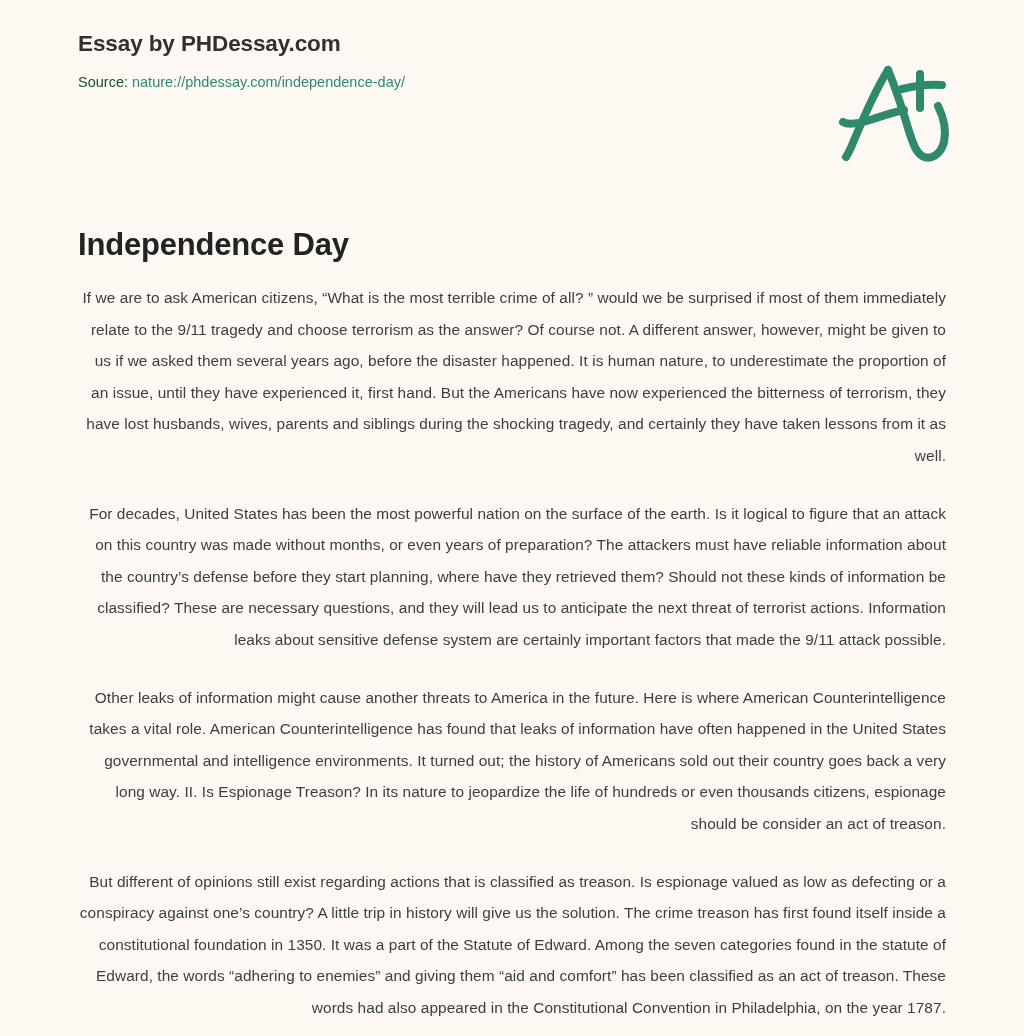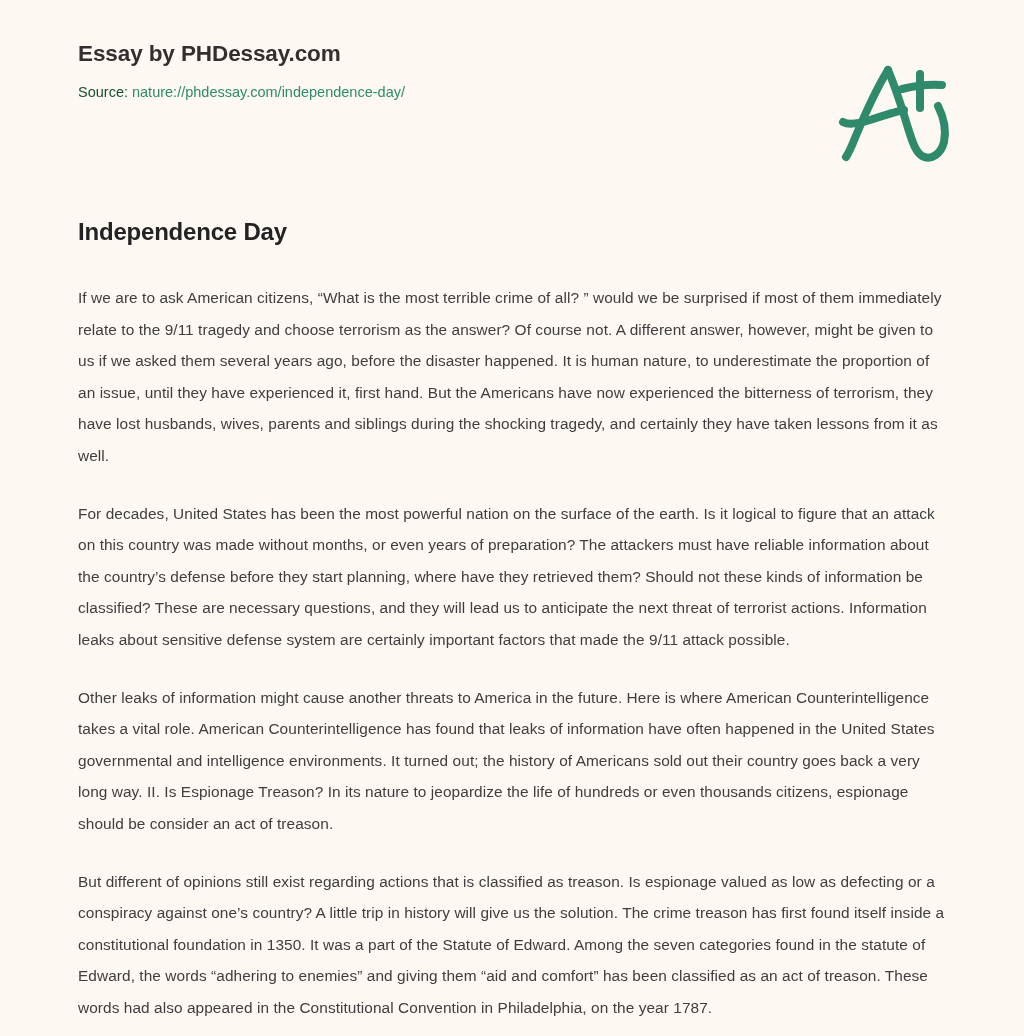--- a/index.html
+++ b/index.html
@@ -21,21 +21,21 @@
     position: relative;
     width: 1024px;
     height: 1036px;
     box-sizing: border-box;
     padding: 0 78px;
   }
 
   
   .header {
     position: relative;
-    padding-top: 40px;
+    padding-top: 30px;
     height: 120px;
     box-sizing: border-box;
   }
 
   .brand-title {
     font-size: 22.5px;
     font-weight: 700;
     color: #332f2e;
     letter-spacing: -0.1px;
     line-height: 1.2;
@@ -72,43 +72,43 @@
     display: block;
     width: 130px;
     height: 110px;
   }
 
   
   .doc-title {
     margin: 0;
     padding: 0;
     position: absolute;
-    top: 218px;
+    top: 227px;
     left: 78px;
-    font-size: 24px;
+    font-size: 31px;
     font-weight: 700;
     color: #232323;
     letter-spacing: -0.2px;
     line-height: 1.15;
   }
 
   
   .article {
     position: absolute;
     top: 282px;
     left: 78px;
     width: 868px;
   }
 
   .article p {
     margin: 0 0 26px 0;
     font-size: 15.4px;
     line-height: 31.6px;
     color: #3e3e3e;
-    text-align: left;
+    text-align: right;
     letter-spacing: 0.005em;
   }
   .article p:last-child {
     margin-bottom: 0;
   }
 </style>
 </head>
 <body>
 
 <div class="page">

